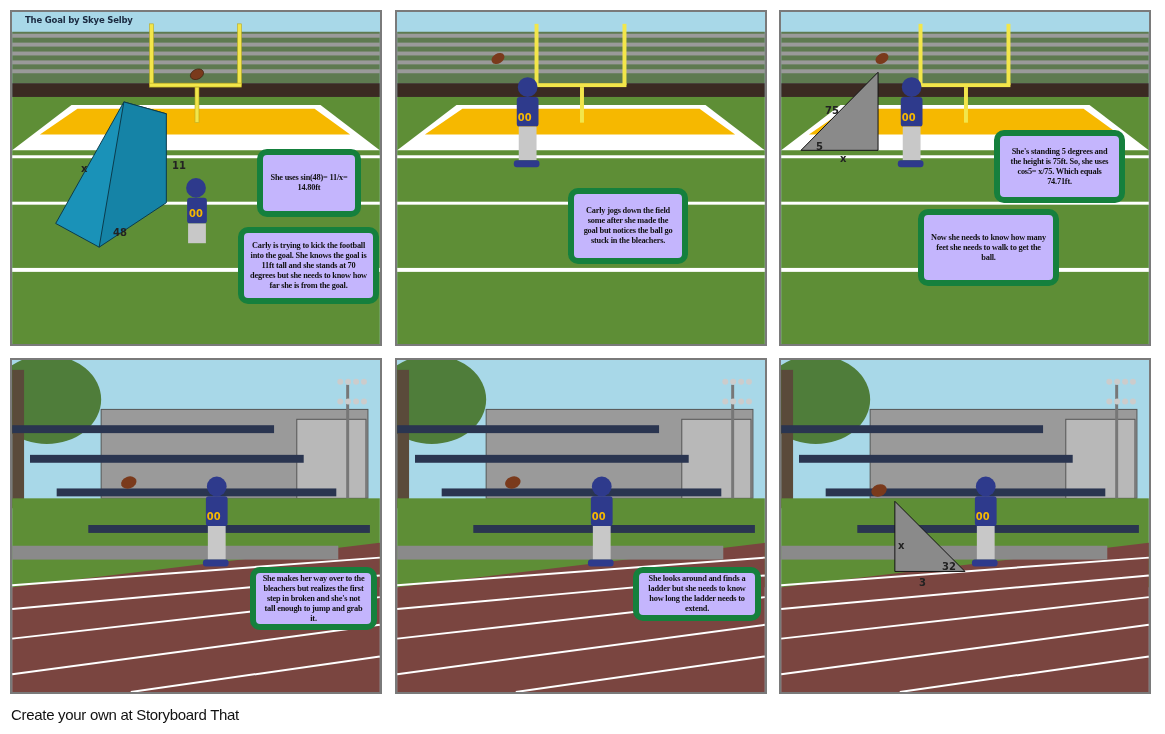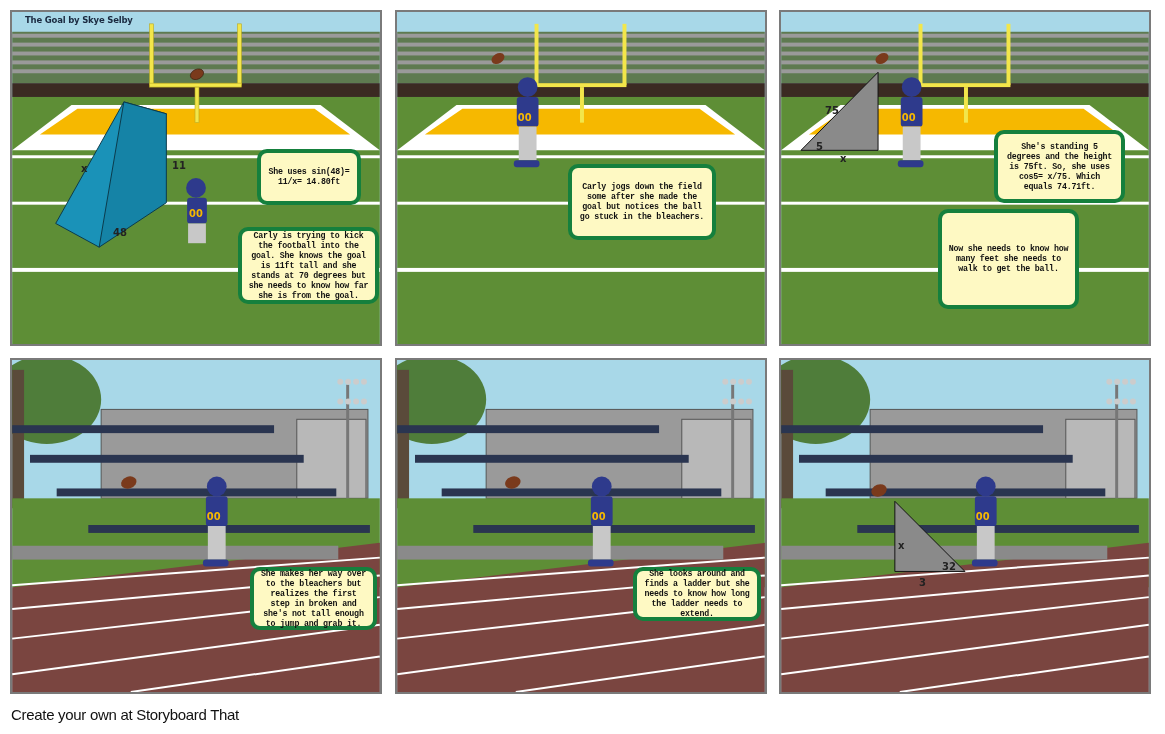--- a/index.html
+++ b/index.html
@@ -1,19 +1,19 @@
 <!DOCTYPE html>
 <html><head>
   <meta charset="utf-8">
   <style>
     html, body { margin: 0; padding: 0; background: #ffffff; }
     body { width: 1165px; height: 734px; position: relative; overflow: hidden; font-family: "Liberation Sans", sans-serif; }
     .panel { position: absolute; width: 372px; height: 336px; border: 2px solid #7a7a7a; box-sizing: border-box; overflow: hidden; background: #a8d8e8; }
     .panel svg.scene { position: absolute; left: 0; top: 0; width: 100%; height: 100%; }
-    .bubble { position: absolute; background: #fef9c3; border: 4px solid #15803d; border-radius: 10px; font-family: Liberation Mono, monospace; font-weight: bold; font-size: 8.3px; line-height: 10px; text-align: center; color: #111; display: flex; align-items: center; justify-content: center; padding: 4px 6px; box-sizing: border-box; letter-spacing: -0.2px; }
+    .bubble { position: absolute; background: #c4b5fd; border: 6px solid #15803d; border-radius: 10px; font-family: Liberation Serif, serif; font-weight: bold; font-size: 8.3px; line-height: 10px; text-align: center; color: #111; display: flex; align-items: center; justify-content: center; padding: 4px 6px; box-sizing: border-box; letter-spacing: -0.2px; }
     .tri-label { position: absolute; font-family: "DejaVu Sans", sans-serif; font-weight: bold; font-size: 10px; color: #222; }
     .title-text { position: absolute; left: 6px; top: 3px; font-family: "DejaVu Sans", sans-serif; font-weight: bold; font-size: 8.5px; color: #1a2a40; letter-spacing: -0.2px; margin-left: 7px; }
     .footer { position: absolute; left: 11px; top: 706px; font-family: "Liberation Sans", sans-serif; font-size: 15px; color: #111; letter-spacing: -0.3px; }
   </style>
 </head>
 <body>
 
 <div class="panel" style="left:10px; top:10px;">
   <svg class="scene" viewBox="0 0 372 336">
     <rect x="0" y="0" width="372" height="30" fill="#a8d8e8"></rect>
@@ -47,21 +47,21 @@
       <circle cx="186" cy="178" r="10" fill="#2e3a8c"></circle>
       <rect x="177" y="188" width="20" height="26" rx="3" fill="#2e3a8c"></rect>
       <rect x="178" y="214" width="18" height="20" fill="#c8c8c8"></rect>
       <text x="179" y="207" font-family="DejaVu Sans, sans-serif" font-size="10" font-weight="bold" fill="#f6b800">00</text>
     </g>
   </svg>
   <div class="title-text">The Goal by Skye Selby</div>
   <div class="tri-label" style="left:69px; top:151px;">x</div>
   <div class="tri-label" style="left:160px; top:148px;">11</div>
   <div class="tri-label" style="left:101px; top:215px;">48</div>
-  <div class="bubble" style="left:245px; top:137px; width:104px; height:56px;">She uses sin(48)= 11/x= 14.80ft</div>
+  <div class="bubble" style="left:245px; top:137px; width:104px; height:68px;">She uses sin(48)= 11/x= 14.80ft</div>
   <div class="bubble" style="left:226px; top:215px; width:141px; height:77px;">Carly is trying to kick the football into the goal. She knows the goal is 11ft tall and she stands at 70 degrees but she needs to know how far she is from the goal.</div>
 </div>
 
 <div class="panel" style="left:395px; top:10px;">
   <svg class="scene" viewBox="0 0 372 336">
     <rect x="0" y="0" width="372" height="30" fill="#a8d8e8"></rect>
     <rect x="0" y="20" width="372" height="52" fill="#5e7a50"></rect>
     <rect x="0" y="22" width="372" height="4" fill="#9a9a9a"></rect>
       <rect x="0" y="31" width="372" height="4" fill="#9a9a9a"></rect>
     <rect x="0" y="40" width="372" height="4" fill="#9a9a9a"></rect>
@@ -82,21 +82,21 @@
     </g>
     <ellipse cx="102" cy="47" rx="7" ry="5" transform="rotate(-30 102 47)" fill="#7a3a1c"></ellipse>
     <g>
       <circle cx="132" cy="76" r="10" fill="#2e3a8c"></circle>
       <rect x="121" y="86" width="22" height="30" rx="3" fill="#2e3a8c"></rect>
       <rect x="123" y="116" width="18" height="34" fill="#c8c8c8"></rect>
       <rect x="118" y="150" width="26" height="7" rx="3" fill="#2e3a8c"></rect>
       <text x="122" y="110" font-family="DejaVu Sans, sans-serif" font-size="10" font-weight="bold" fill="#f6b800">00</text>
     </g>
   </svg>
-  <div class="bubble" style="left:171px; top:152px; width:148px; height:76px;">Carly jogs down the field some after she made the goal but notices the ball go stuck in the bleachers.</div>
+  <div class="bubble" style="left:171px; top:176px; width:120px; height:76px;">Carly jogs down the field some after she made the goal but notices the ball go stuck in the bleachers.</div>
 </div>
 
 <div class="panel" style="left:779px; top:10px;">
   <svg class="scene" viewBox="0 0 372 336">
     <rect x="0" y="0" width="372" height="30" fill="#a8d8e8"></rect>
     <rect x="0" y="20" width="372" height="52" fill="#5e7a50"></rect>
     <rect x="0" y="22" width="372" height="4" fill="#9a9a9a"></rect>
       <rect x="0" y="31" width="372" height="4" fill="#9a9a9a"></rect>
     <rect x="0" y="40" width="372" height="4" fill="#9a9a9a"></rect>
       <rect x="0" y="49" width="372" height="4" fill="#9a9a9a"></rect>
@@ -121,21 +121,21 @@
       <rect x="121" y="86" width="22" height="30" rx="3" fill="#2e3a8c"></rect>
       <rect x="123" y="116" width="18" height="34" fill="#c8c8c8"></rect>
       <rect x="118" y="150" width="26" height="7" rx="3" fill="#2e3a8c"></rect>
       <text x="122" y="110" font-family="DejaVu Sans, sans-serif" font-size="10" font-weight="bold" fill="#f6b800">00</text>
     </g>
   </svg>
   <div class="tri-label" style="left:44px; top:93px;">75</div>
   <div class="tri-label" style="left:35px; top:129px;">5</div>
   <div class="tri-label" style="left:59px; top:141px;">x</div>
   <div class="bubble" style="left:213px; top:118px; width:131px; height:73px;">She's standing 5 degrees and the height is 75ft. So, she uses cos5= x/75. Which equals 74.71ft.</div>
-  <div class="bubble" style="left:157px; top:197px; width:141px; height:100px;">Now she needs to know how many feet she needs to walk to get the ball.</div>
+  <div class="bubble" style="left:137px; top:197px; width:141px; height:77px;">Now she needs to know how many feet she needs to walk to get the ball.</div>
 </div>
 
 <div class="panel" style="left:10px; top:358px;">
   <svg class="scene" viewBox="0 0 372 336">
     <rect x="0" y="0" width="372" height="336" fill="#a8d8e8"></rect>
     <rect x="90" y="50" width="270" height="90" fill="#9a9a9a" stroke="#555" stroke-width="1"></rect>
     <rect x="288" y="60" width="70" height="80" fill="#b8b8b8" stroke="#555" stroke-width="1"></rect>
     <g>
         <rect x="338" y="25" width="3" height="130" fill="#777"></rect>
         <circle cx="332" cy="22" r="3" fill="#ccc"></circle>

